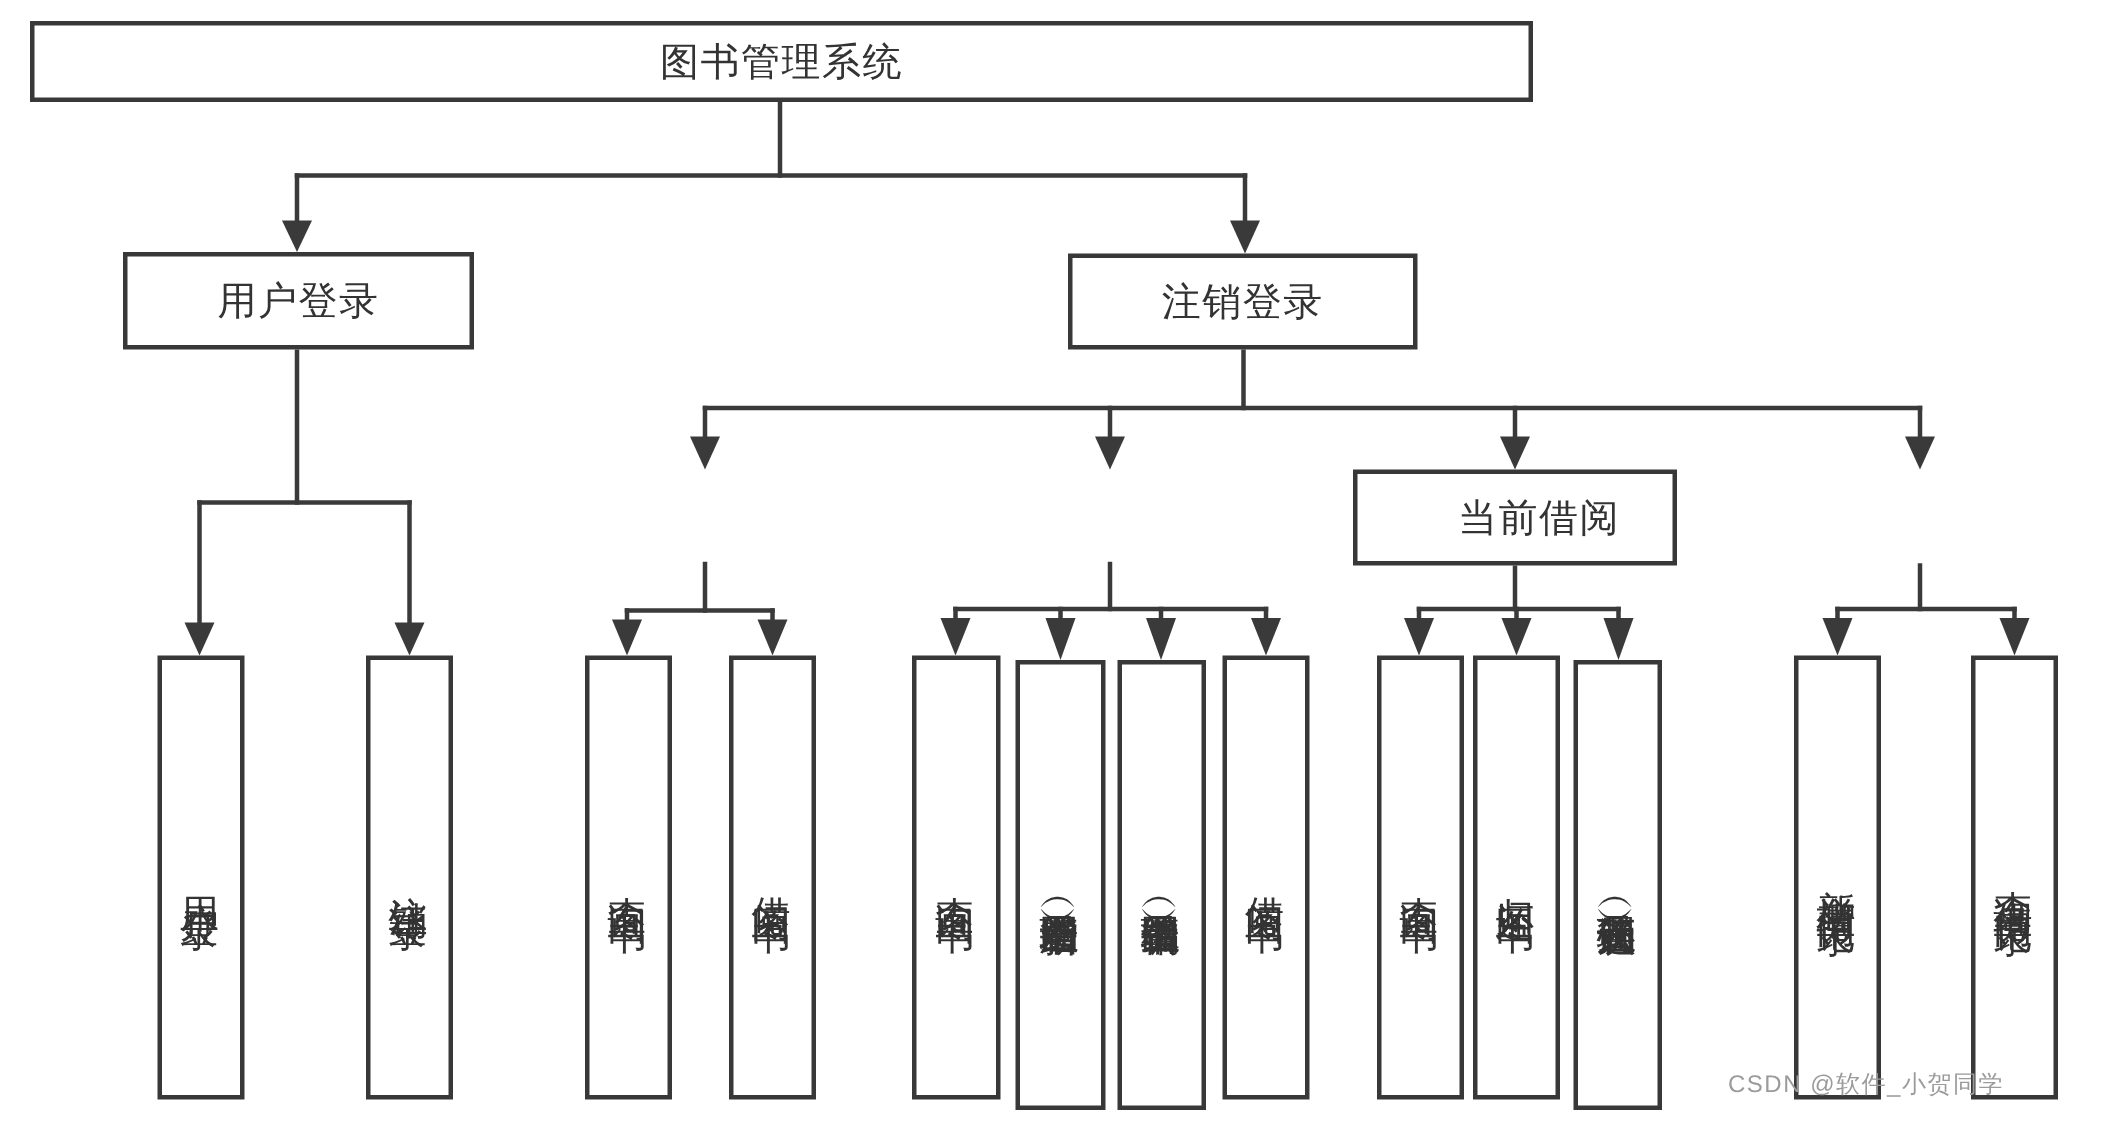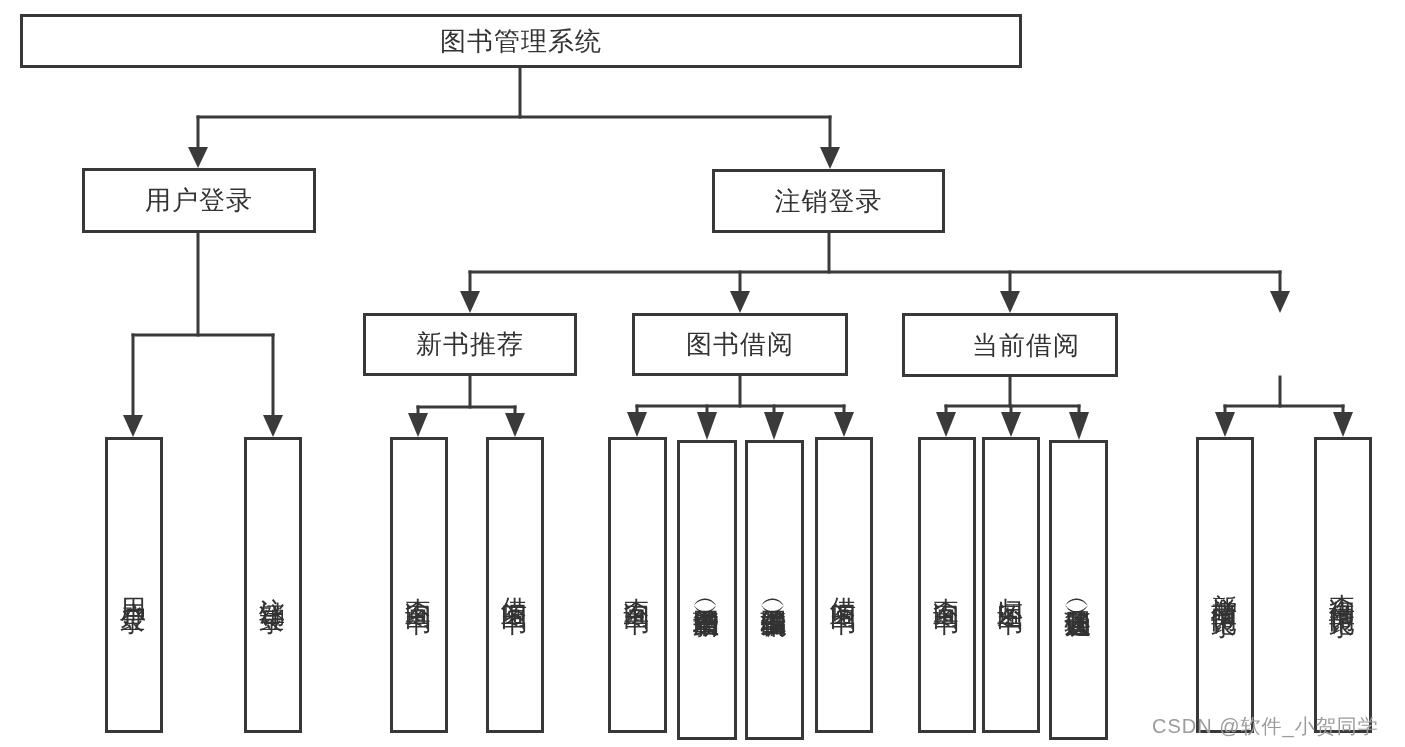--- a/index.html
+++ b/index.html
@@ -64,21 +64,21 @@
   }
   .vbox.tall {
     top: 440px;
     height: 300px;
     letter-spacing: 0px;
   }
   #watermark {
     position: absolute;
     left: 1152px;
     top: 713px;
-    font-size: 20px;
+    font-size: 16px;
     letter-spacing: 1px;
     color: #9b9b9b;
     z-index: 5;
     white-space: nowrap;
   }
 </style>
 </head>
 <body>
 
 <div id="stage">
@@ -143,22 +143,20 @@
     <polygon points="1215,412 1235,412 1225,437"></polygon>
     <line x1="1343" y1="406" x2="1343" y2="414"></line>
     <polygon points="1333,412 1353,412 1343,437"></polygon>
   </svg>
 
   <div class="hbox" style="left:20px; top:14px; width:1002px; height:54px;">图书管理系统</div>
 
   <div class="hbox" style="left:82px; top:168px; width:234px; height:65px;">用户登录</div>
   <div class="hbox" style="left:712px; top:169px; width:233px; height:64px;">注销登录</div>
 
-  <div class="hbox" style="left:363px; top:313px; width:214px; height:63px;">新书推荐</div>
-  <div class="hbox" style="left:632px; top:313px; width:216px; height:63px;">图书借阅</div>
   <div class="hbox" style="left:902px; top:313px; width:216px; height:64px;padding-left:32px;">当前借阅</div>
 
   <div class="vbox" style="left:105px; width:58px;">用户登录</div>
   <div class="vbox" style="left:244px; width:58px;">注销登录</div>
 
   <div class="vbox" style="left:390px; width:58px;">查询图书</div>
   <div class="vbox" style="left:486px; width:58px;">借阅图书</div>
 
   <div class="vbox" style="left:608px; width:59px;">查询图书</div>
   <div class="vbox tall" style="left:677px; width:60px;">新增图书（管理员）</div>

